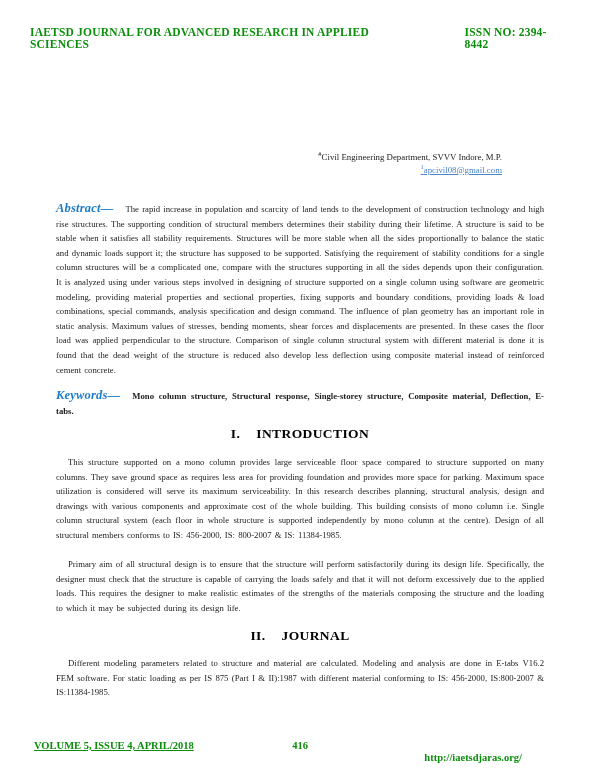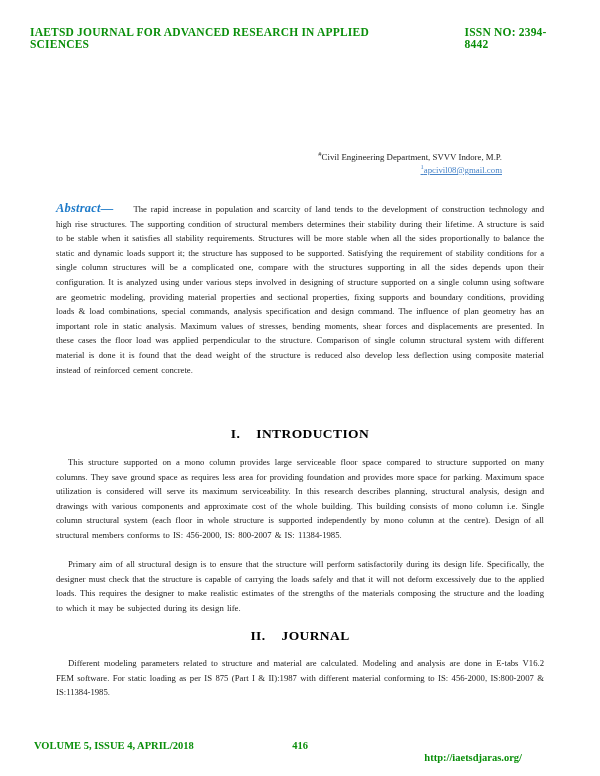--- a/index.html
+++ b/index.html
@@ -48,41 +48,41 @@
   .bodyblock{
     position:absolute;left:56px;right:56px;
     font-size:8.7px;line-height:14.6px;
     text-align:justify;color:#1c1c1c;
     word-spacing:1px;
   }
   .abstract-block{top:201px;}
   .keywords-block{top:388px;}
   .inline-label{
     font-style:italic;font-weight:bold;color:#1d7ac9;
-    font-size:12.5px;margin-right:20px;letter-spacing:.2px;
+    font-size:12.5px;margin-right:12px;letter-spacing:.2px;
   }
   .keywords-text{font-weight:bold;}
   .section-heading{
     position:absolute;left:0;right:0;
     text-align:center;font-size:13.5px;font-weight:bold;color:#000000;
     letter-spacing:.4px;
   }
   .heading-1{top:426px;}
   .heading-2{top:628px;}
   .section-heading .numeral{margin-right:16px;}
   .para{text-indent:12px;}
   .para-intro-1{top:455px;}
   .para-intro-2{top:557px;}
   .para-modeling{top:656px;}
   
   .page-footer{
     position:absolute;top:740px;left:30px;right:30px;height:16px;
     font-size:10.5px;font-weight:bold;color:#0b8f0b;
   }
-  .footer-volume{position:absolute;left:4px;top:0;}
+  .footer-volume{position:absolute;left:4px;top:0;text-decoration:underline;}
   .footer-pagenum{position:absolute;left:50%;transform:translateX(-50%);top:0;}
   .footer-url{position:absolute;right:48px;top:12px;}
 </style>
 </head>
 <body>
 
 <div class="page">
 
   <div class="journal-header">
     <span>IAETSD JOURNAL FOR ADVANCED RESEARCH IN APPLIED SCIENCES</span>
@@ -96,20 +96,23 @@
   </div>
 
   <div class="email-line">
     <span class="email-link"><sup>1</sup><span>apcivil08@gmail.com</span></span>
   </div>
 
   <div class="bodyblock abstract-block">
     <span class="inline-label">Abstract—</span><span>The rapid increase in population and scarcity of land tends to the development of construction technology and high rise structures. The supporting condition of structural members determines their stability during their lifetime. A structure is said to be stable when it satisfies all stability requirements. Structures will be more stable when all the sides proportionally to balance the static and dynamic loads support it; the structure has supposed to be supported. Satisfying the requirement of stability conditions for a single column structures will be a complicated one, compare with the structures supporting in all the sides depends upon their configuration. It is analyzed using under various steps involved in designing of structure supported on a single column using software are geometric modeling, providing material properties and sectional properties, fixing supports and boundary conditions, providing loads &amp; load combinations, special commands, analysis specification and design command. The influence of plan geometry has an important role in static analysis. Maximum values of stresses, bending moments, shear forces and displacements are presented. In these cases the floor load was applied perpendicular to the structure. Comparison of single column structural system with different material is done it is found that the dead weight of the structure is reduced also develop less deflection using composite material instead of reinforced cement concrete.</span>
   </div>
 
+  <div class="bodyblock keywords-block">
+    <span class="inline-label">Keywords—</span><span class="keywords-text">Mono column structure, Structural response, Single-storey structure, Composite material, Deflection, E-tabs.</span>
+  </div>
 
   <div class="section-heading heading-1">
     <span class="numeral">I.</span><span>INTRODUCTION</span>
   </div>
 
   <div class="bodyblock para para-intro-1">This structure supported on a mono column provides large serviceable floor space compared to structure supported on many columns. They save ground space as requires less area for providing foundation and provides more space for parking. Maximum space utilization is considered will serve its maximum serviceability. In this research describes planning, structural analysis, design and drawings with various components and approximate cost of the whole building. This building consists of mono column i.e. Single column structural system (each floor in whole structure is supported independently by mono column at the centre). Design of all structural members conforms to IS: 456-2000, IS: 800-2007 &amp; IS: 11384-1985.</div>
 
   <div class="bodyblock para para-intro-2">Primary aim of all structural design is to ensure that the structure will perform satisfactorily during its design life. Specifically, the designer must check that the structure is capable of carrying the loads safely and that it will not deform excessively due to the applied loads. This requires the designer to make realistic estimates of the strengths of the materials composing the structure and the loading to which it may be subjected during its design life.</div>
 
   <div class="section-heading heading-2">

